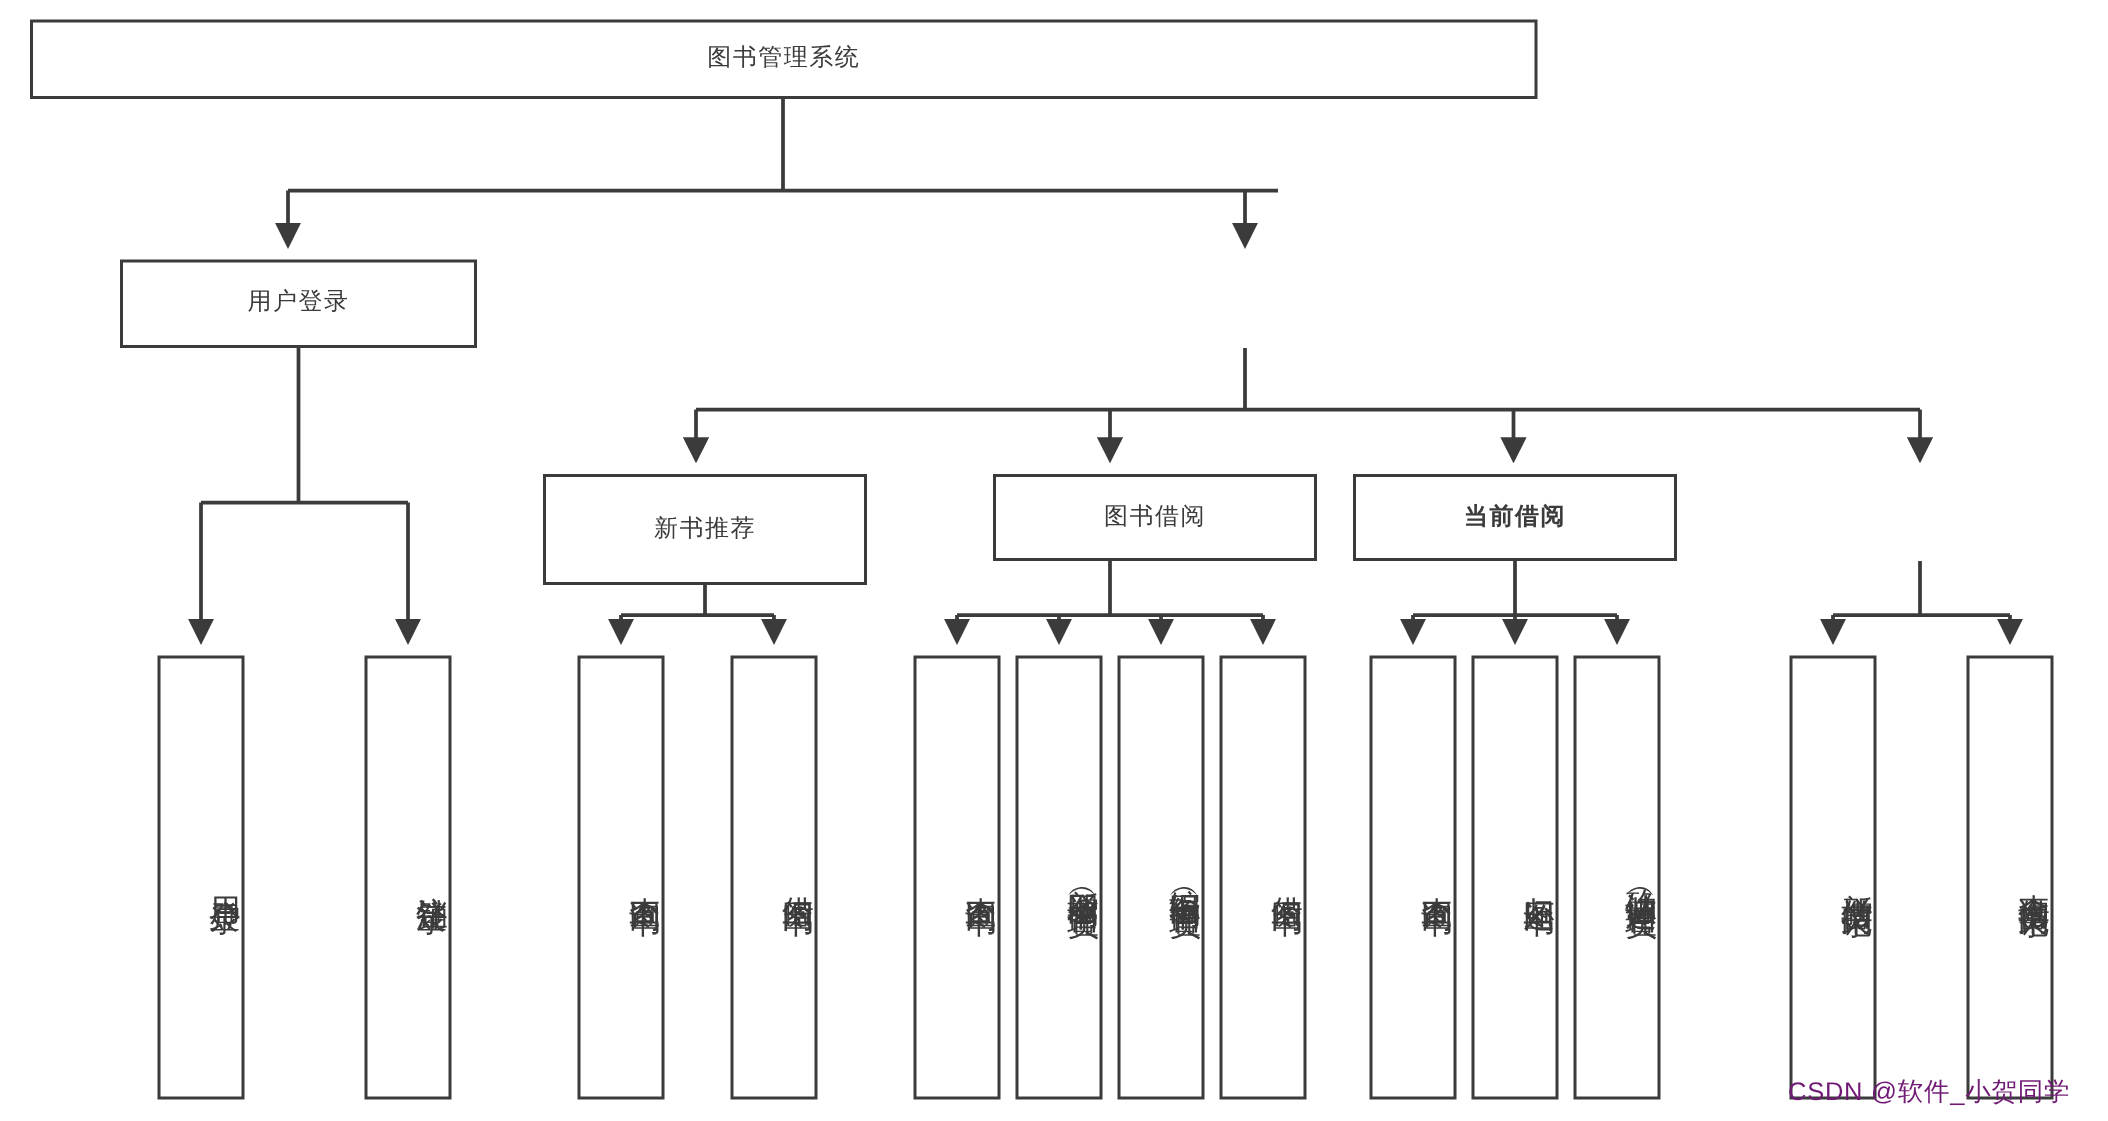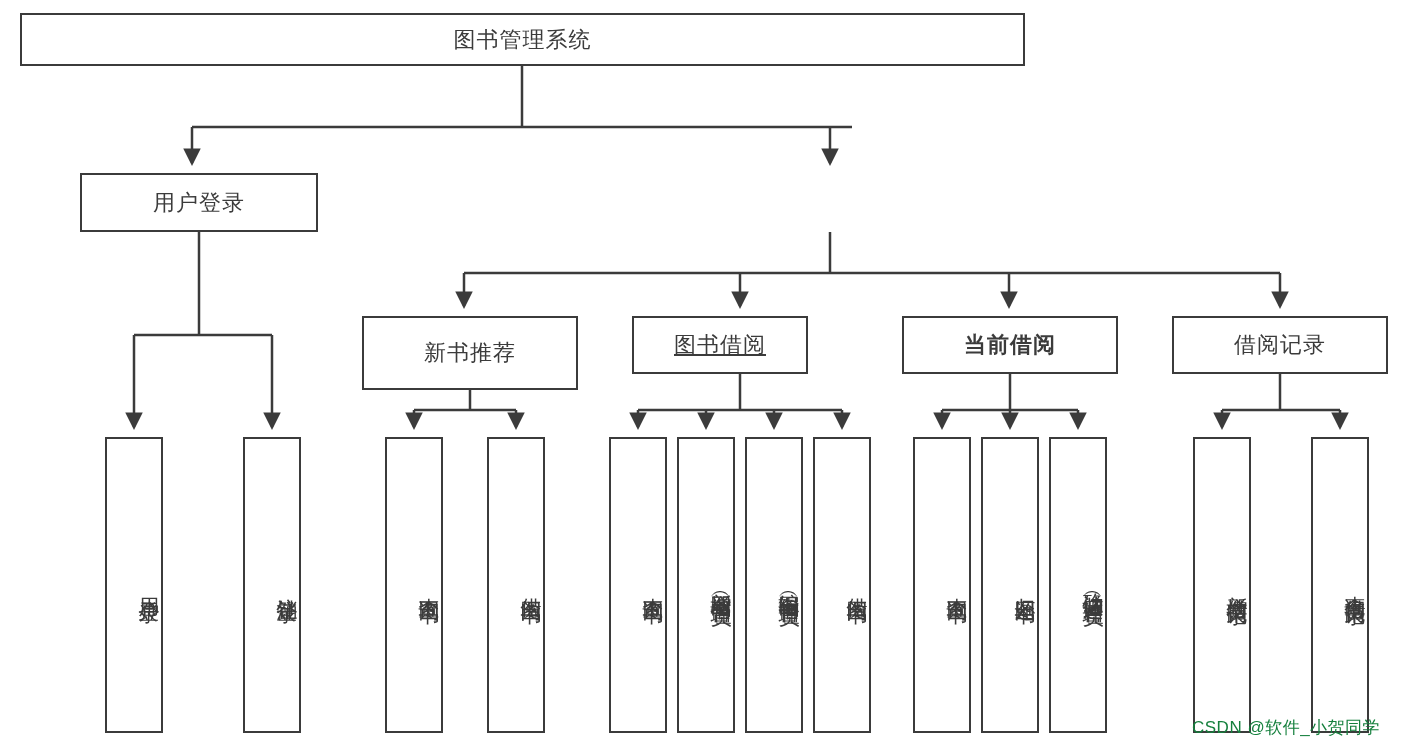--- a/index.html
+++ b/index.html
@@ -32,21 +32,21 @@
     background: #ffffff;
     border: 2.5px solid #3b3b3b;
     display: flex;
     align-items: center;
     justify-content: center;
     color: #3b3b3b;
     line-height: 1.18;
     text-align: center;
   }
   .node.h {
-    font-size: 22px;
+    font-size: 16px;
     letter-spacing: 1px;
     align-items: center;
   }
   .node.v {
     writing-mode: vertical-rl;
     text-orientation: upright;
     font-size: 21px;
     letter-spacing: 2px;
     padding-top: 6px;
     padding-bottom: 6px;
@@ -57,21 +57,21 @@
     display: block;
     writing-mode: vertical-rl;
     text-orientation: upright;
   }
   .node-title {
     font-size: 22px;
     letter-spacing: 1.5px;
   }
   .watermark {
     position: absolute;
-    color: #15803d;
+    color: #701a75;
     font-size: 17px;
     letter-spacing: 0.5px;
     white-space: nowrap;
     user-select: none;
   }
 </style>
 </head>
 <body>
 
 <div id="canvas">
@@ -130,28 +130,25 @@
     <span>图书管理系统</span>
   </div>
 
   <div class="node h" style="left:80px;top:173px;width:238px;height:59px;">
     <span>用户登录</span>
   </div>
 
   <div class="node h" style="left:362px;top:316px;width:216px;height:74px;">
     <span>新书推荐</span>
   </div>
-  <div class="node h" style="left:632px;top:316px;width:176px;height:58px;text-decoration:underline;">
+  <div class="node h" style="left:662px;top:316px;width:216px;height:58px;">
     <span>图书借阅</span>
   </div>
   <div class="node h" style="left:902px;top:316px;width:216px;height:58px;font-weight:bold;">
     <span>当前借阅</span>
-  </div>
-  <div class="node h" style="left:1172px;top:316px;width:216px;height:58px;">
-    <span>借阅记录</span>
   </div>
 
   <div class="node v" style="left:105px;top:437px;width:58px;height:296px;">
     <span>用户登录</span>
   </div>
   <div class="node v" style="left:243px;top:437px;width:58px;height:296px;">
     <span>注销登录</span>
   </div>
 
   <div class="node v" style="left:385px;top:437px;width:58px;height:296px;">

